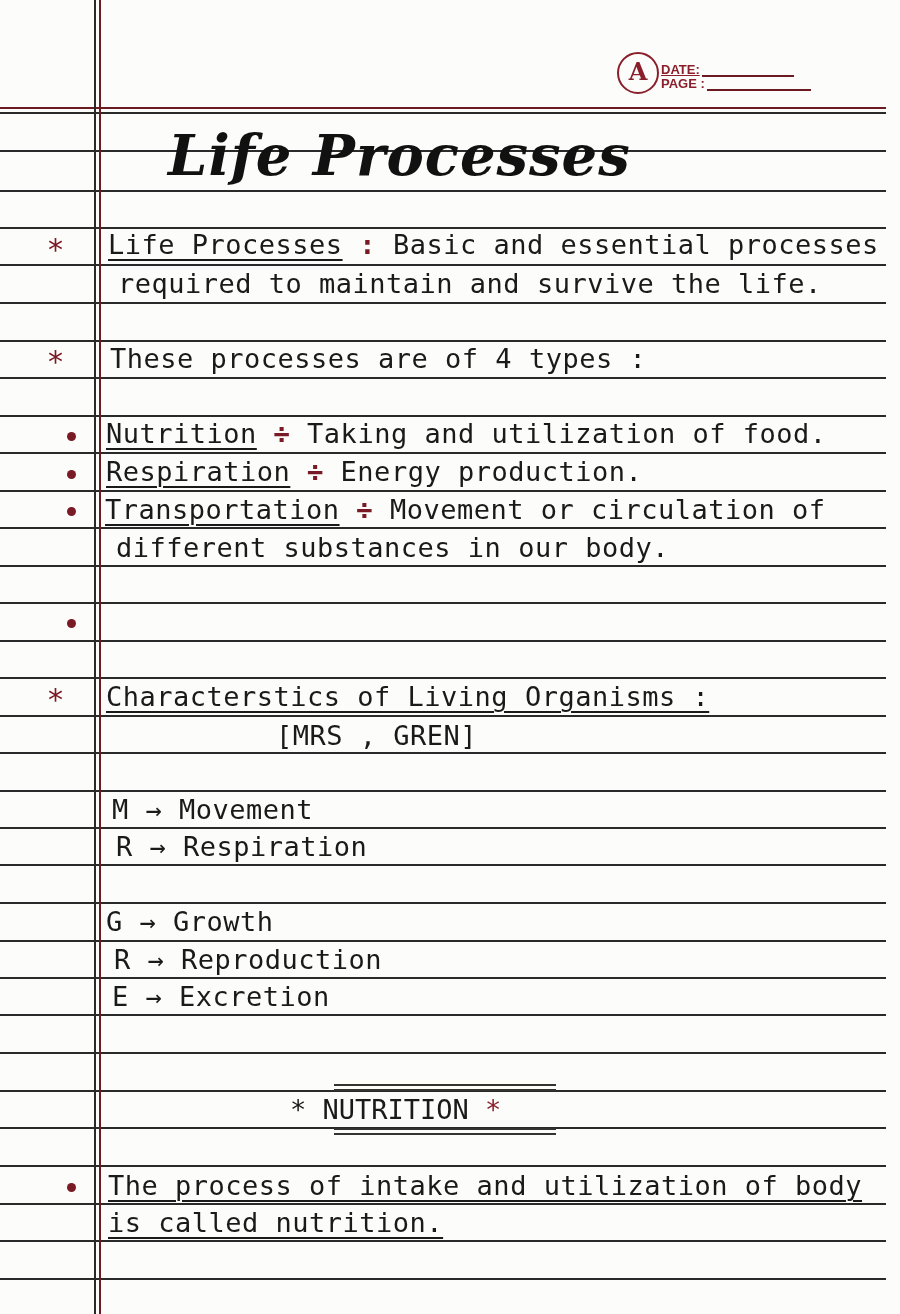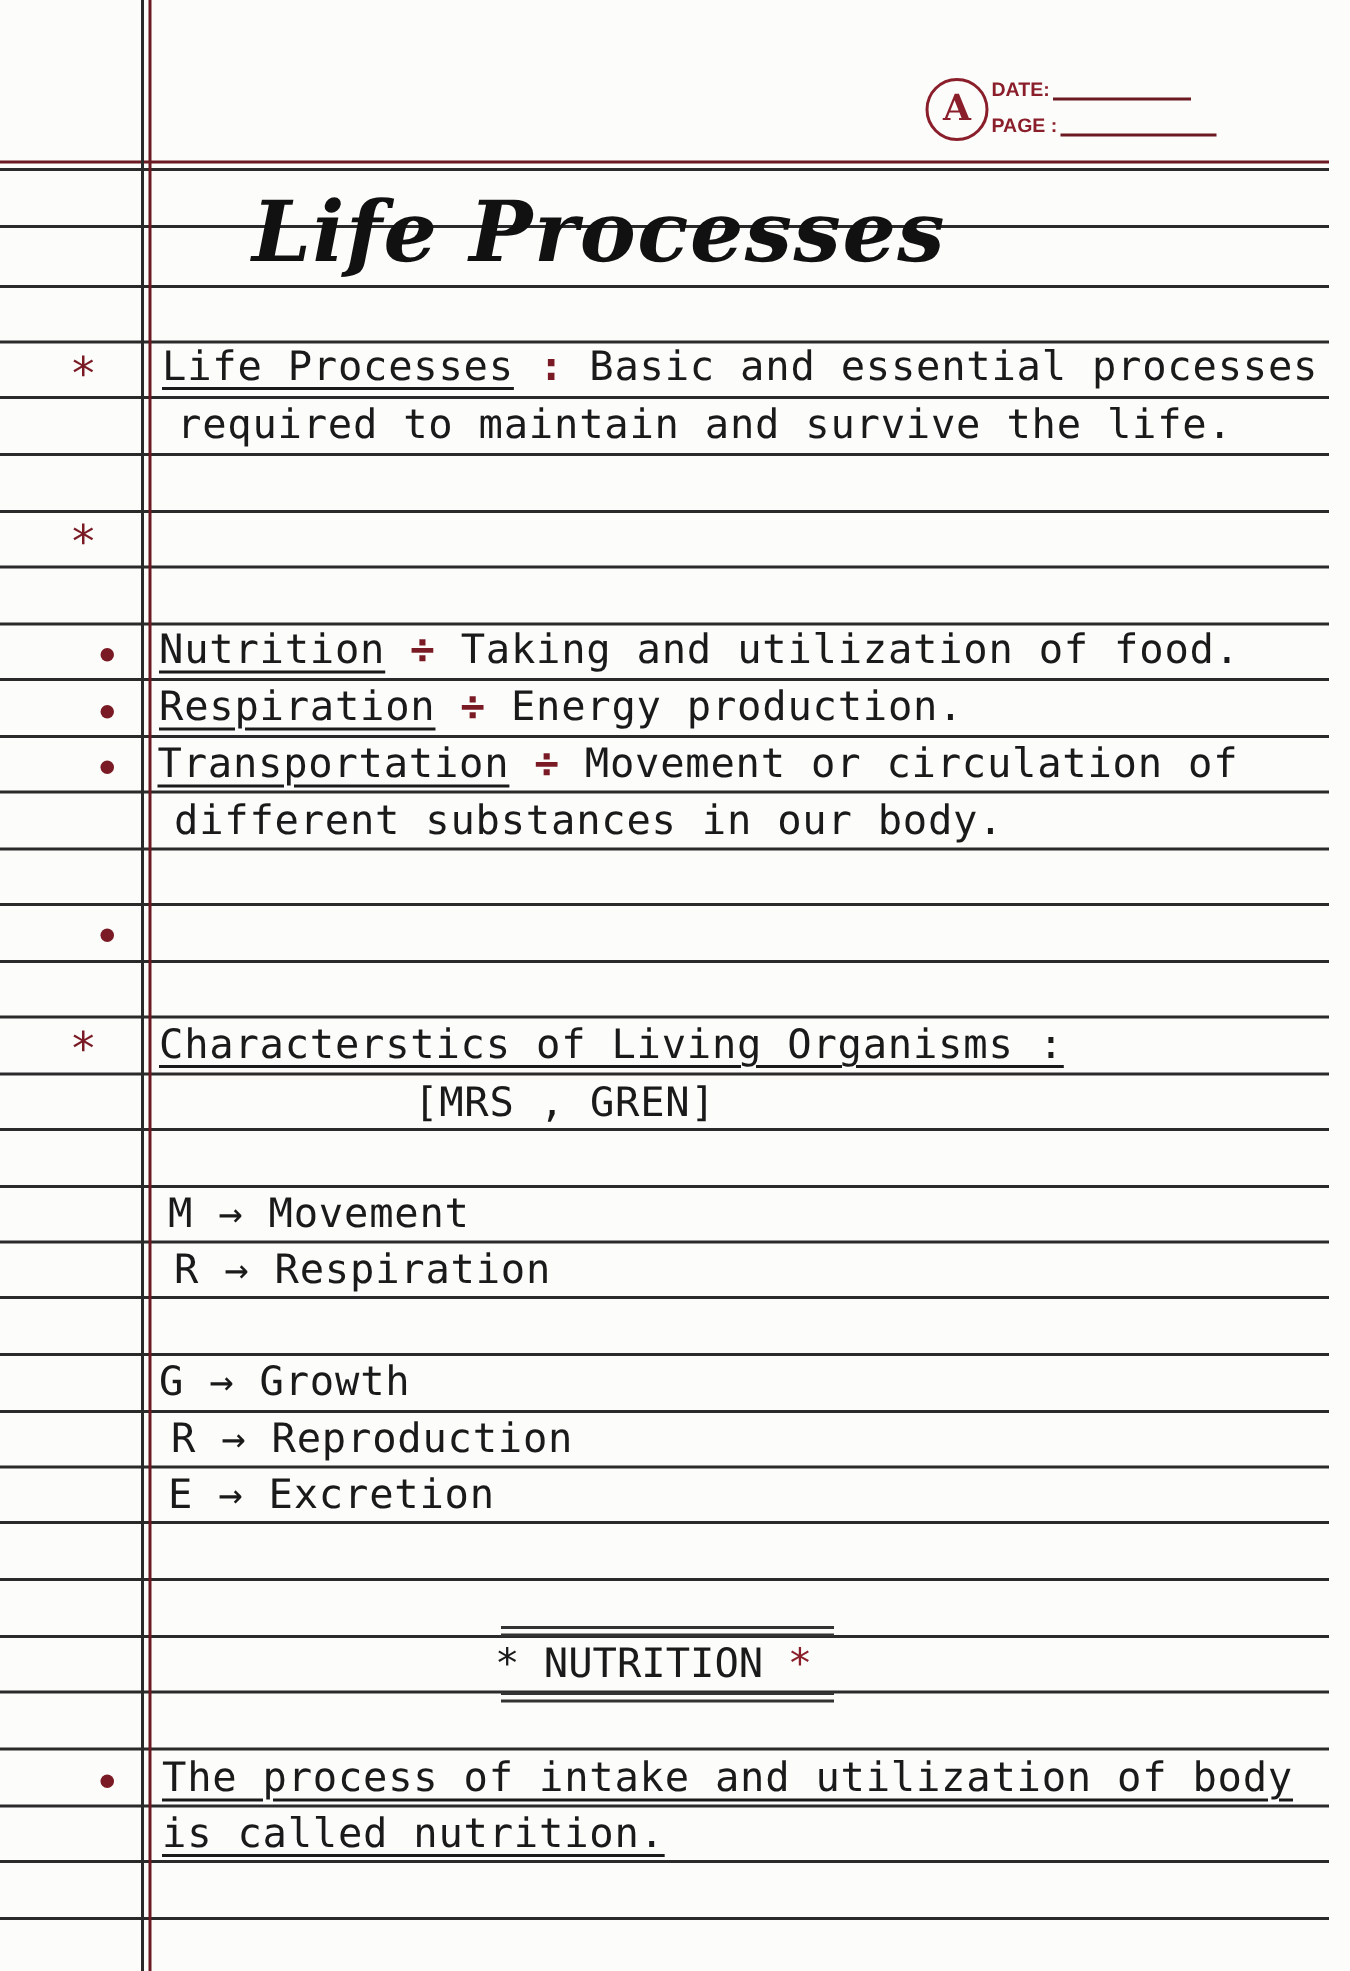--- a/index.html
+++ b/index.html
@@ -9,34 +9,34 @@
   .rule { position:absolute; left:0; width:886px; height:0; border-top:2px solid #2a2a2a; }
   .rule.top1 { top:107px; border-top:2px solid #6b1a22; }
   .rule.top2 { top:112px; border-top:2px solid #2a2a2a; }
   .margin1 { position:absolute; top:0; left:94px; width:0; height:1314px; border-left:2px solid #2a2a2a; }
   .margin2 { position:absolute; top:0; left:99px; width:0; height:1314px; border-left:2px solid #6b1a22; }
 
   .stamp { position:absolute; left:617px; top:48px; width:200px; height:50px; }
   .stamp-logo { position:absolute; left:0; top:4px; width:38px; height:38px; border:2px solid #8a1f2b; border-radius:50%;
                 color:#8a1f2b; font:bold 24px "DejaVu Serif", serif; text-align:center; line-height:36px; }
   .stamp-row { position:absolute; left:44px; color:#8a1f2b; font:bold 13px "Liberation Sans", sans-serif; }
-  .stamp-row.date { top:4px; }
+  .stamp-row.date { top:14px;text-decoration:underline; }
   .stamp-row.page { top:28px; }
   .stamp-line { display:inline-block; border-bottom:2px solid #6b1a22; vertical-align:bottom; margin-left:2px; height:10px; }
 
   .title { position:absolute; left:168px; top:122px; font:italic bold 56px "DejaVu Serif", serif; letter-spacing:1px; color:#111; }
   .title-underline { position:absolute; left:147px; top:190px; width:508px; border-top:2px solid #2a2a2a; }
 
   .txt { position:absolute; font-family:"DejaVu Sans Mono", monospace; font-size:27px; letter-spacing:0.5px; color:#1a1a1a; white-space:nowrap; }
   .ul { text-decoration:underline; text-decoration-thickness:1.5px; text-underline-offset:5px; }
   .red { color:#8a1f2b; }
   .mark { position:absolute; left:48px; font-size:30px; color:#7a1a24; font-family:"DejaVu Sans", sans-serif; }
   .dot { position:absolute; left:67px; width:9px; height:9px; border-radius:50%; background:#7a1a24; }
   .sep { color:#7a1a24; font-weight:bold; }
-  .head2 { position:absolute; font-family:"DejaVu Sans Mono", monospace; font-size:27px; white-space:nowrap;margin-left:40px; }
+  .head2 { position:absolute; font-family:"DejaVu Sans Mono", monospace; font-size:27px; white-space:nowrap; }
   .dbl { position:absolute; border-top:2px solid #333; border-bottom:2px solid #333; height:3px; }
 </style>
 </head>
 <body>
 
 <div class="page">
 
   <div class="rule top1"></div>
   <div class="rule top2"></div>
   <div class="rule" style="top:150px"></div>
@@ -89,20 +89,21 @@
 
   <span class="mark" style="top:232px">*</span>
   <div class="txt" style="left:108px; top:229px">
     <span class="ul">Life Processes</span>
     <span class="sep">:</span>
     <span>Basic and essential processes</span>
   </div>
   <div class="txt" style="left:118px; top:268px">required to maintain and survive the life.</div>
 
   <span class="mark" style="top:344px">*</span>
+  <div class="txt" style="left:110px; top:343px">These processes are of 4 types :</div>
 
   <span class="dot" style="top:432px"></span>
   <div class="txt" style="left:106px; top:418px">
     <span class="ul">Nutrition</span>
     <span class="sep">÷</span>
     <span>Taking and utilization of food.</span>
   </div>
 
   <span class="dot" style="top:470px"></span>
   <div class="txt" style="left:106px; top:456px">

